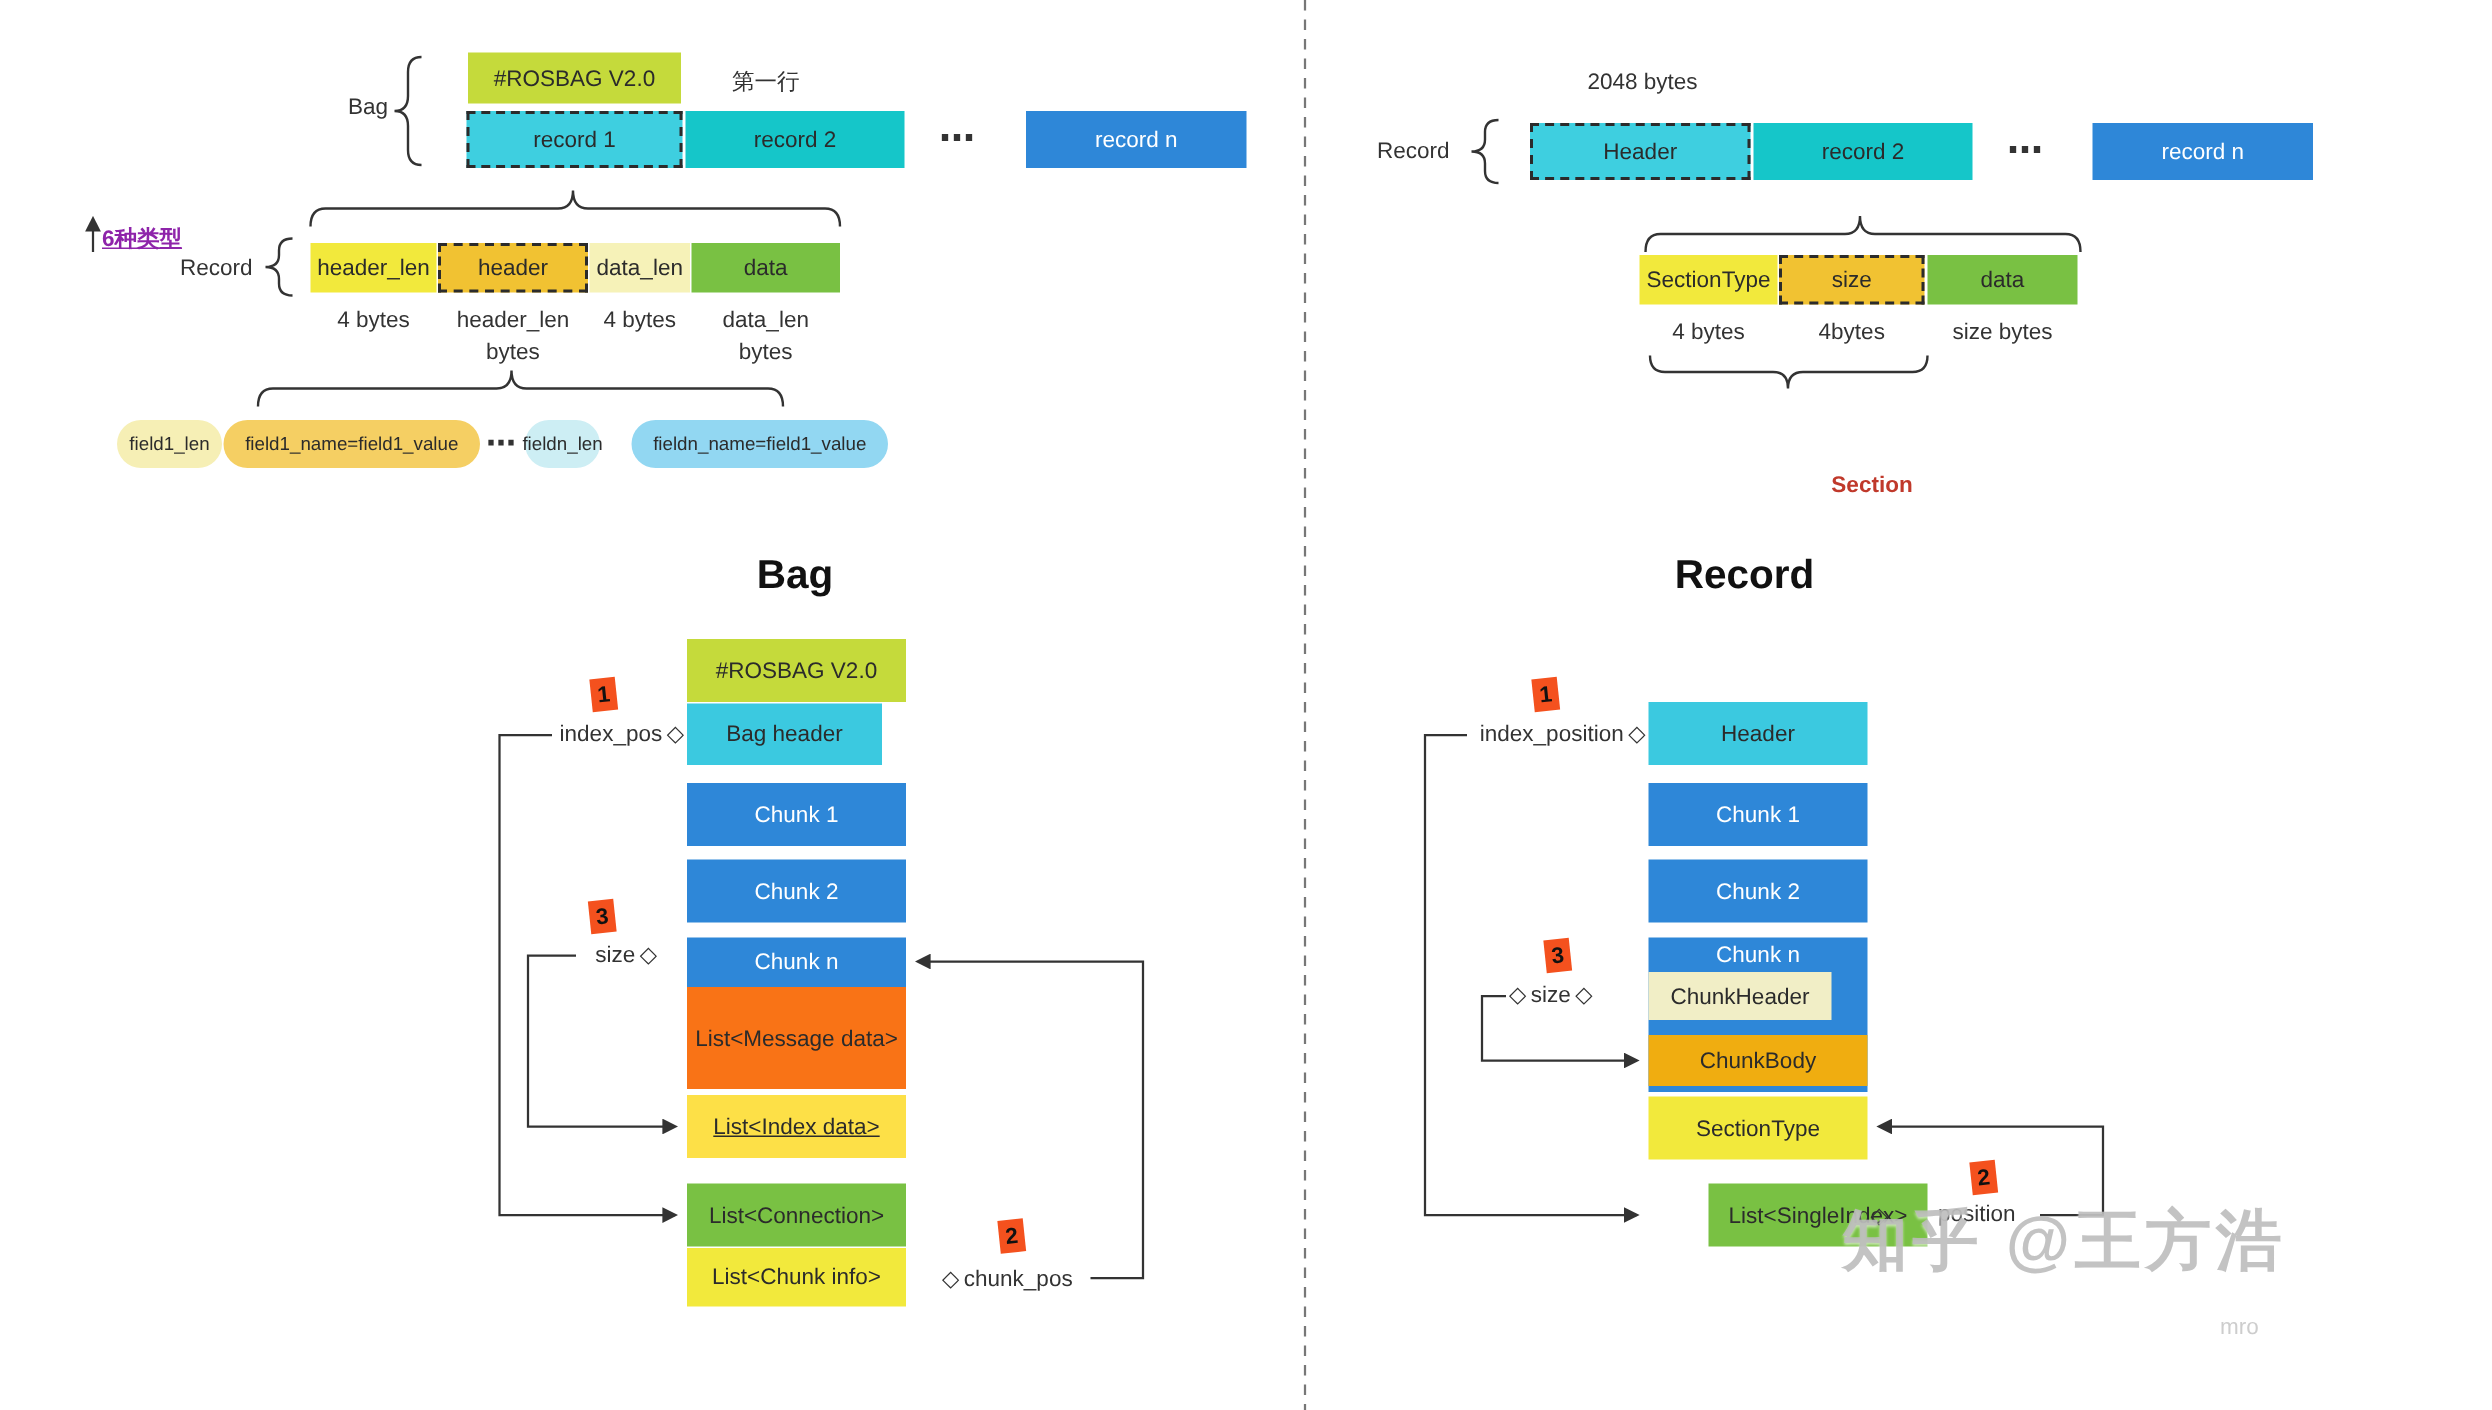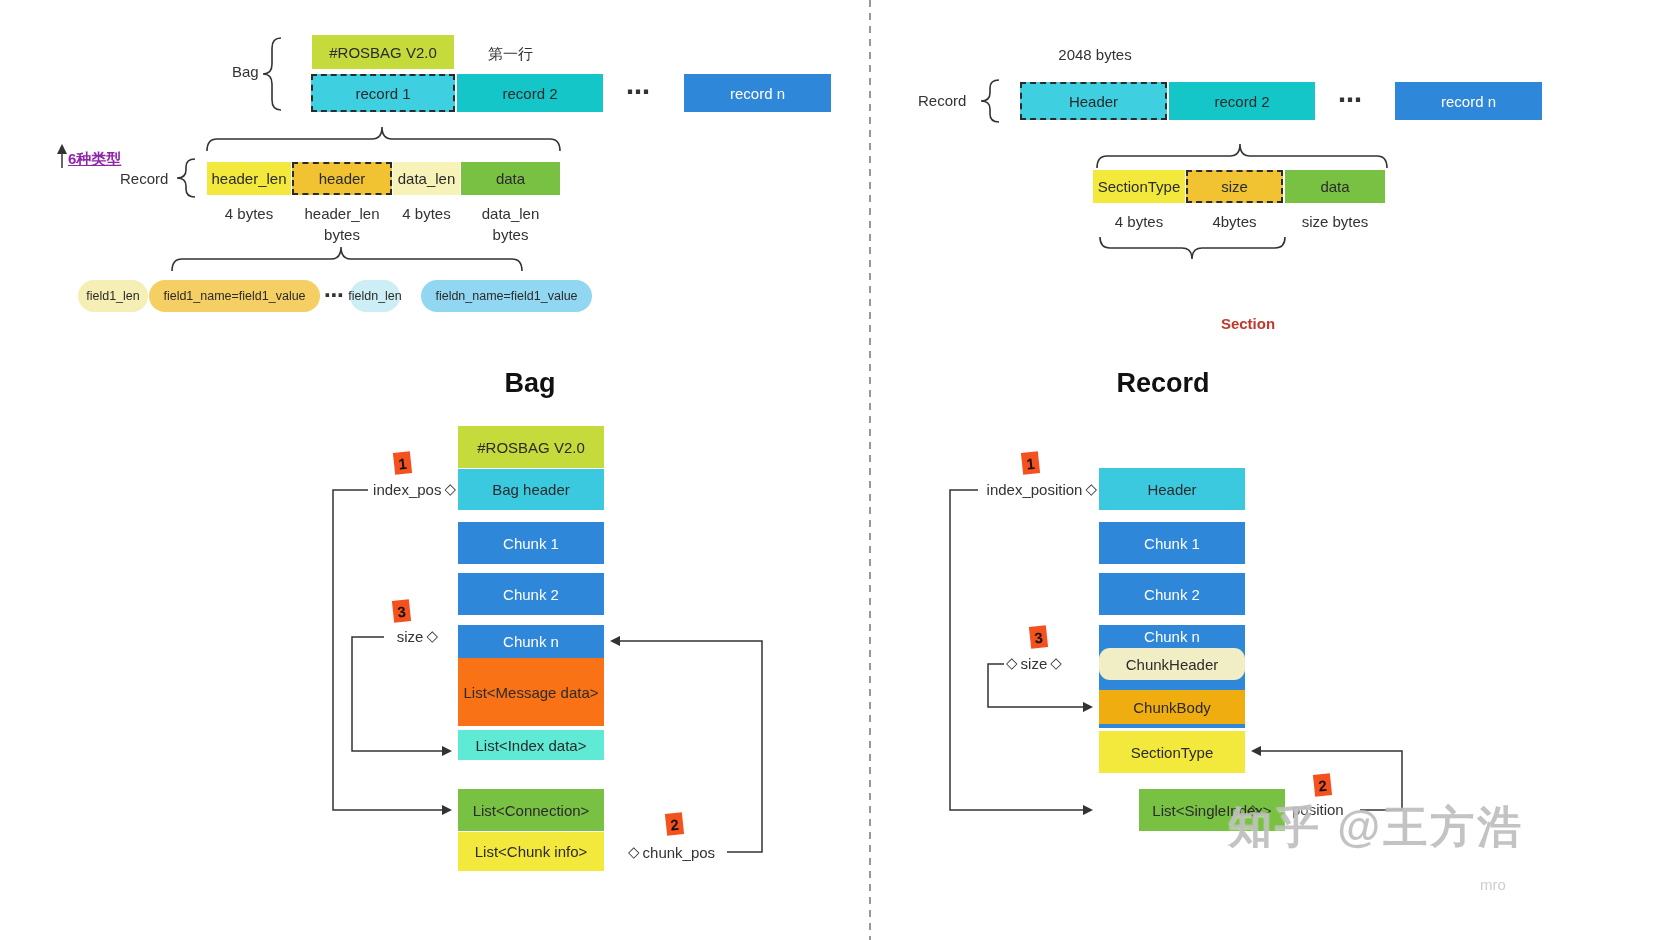--- a/index.html
+++ b/index.html
@@ -103,26 +103,26 @@
   </div>
 
   <div class="box sm" style="left:78px; top:280px; width:70px; height:32px; background:#f6efb5;">field1_len</div>
   <div class="box sm" style="left:149px; top:280px; width:171px; height:32px; background:#f5cf63;">field1_name=field1_value</div>
   <div class="ellipsis" style="left:324px; top:283px; font-size:20px;">⋯</div>
   <div class="box sm" style="left:350px; top:280px; width:50px; height:32px; background:#cdeef4;">fieldn_len</div>
   <div class="box sm" style="left:421px; top:280px; width:171px; height:32px; background:#92d7f2;">fieldn_name=field1_value</div>
 
   <div class="big-title" style="left:530px; top:368px;">Bag</div>
   <div class="box" style="left:458px; top:426px; width:146px; height:42px; background:#c5da3b;">#ROSBAG V2.0</div>
-  <div class="box" style="left:458px; top:469px; width:146px; height:41px; background:#3bc9e0;">Bag header</div>
+  <div class="box" style="left:458px; top:469px; width:130px; height:41px; background:#3bc9e0;">Bag header</div>
   <div class="box wt" style="left:458px; top:522px; width:146px; height:42px; background:#2e87d8;">Chunk 1</div>
   <div class="box wt" style="left:458px; top:573px; width:146px; height:42px; background:#2e87d8;">Chunk 2</div>
   <div class="box wt" style="left:458px; top:625px; width:146px; height:33px; background:#2e87d8;">Chunk n</div>
   <div class="box" style="left:458px; top:658px; width:146px; height:68px; background:#f97316;">List&lt;Message data&gt;</div>
-  <div class="box" style="left:458px; top:730px; width:146px; height:30px; background:#5eead4;">List&lt;Index data&gt;</div>
+  <div class="box" style="left:458px; top:730px; width:146px; height:42px; background:#fde047;text-decoration:underline;">List&lt;Index data&gt;</div>
   <div class="box" style="left:458px; top:789px; width:146px; height:42px; background:#79c143;">List&lt;Connection&gt;</div>
   <div class="box" style="left:458px; top:832px; width:146px; height:39px; background:#f2e93c;">List&lt;Chunk info&gt;</div>
 
   <div class="badge" style="left:394px; top:452px;">1</div>
   <div class="ann" style="left:358px; top:480px; width:98px; justify-content:flex-end;">
     <span>index_pos</span>
     <span>◇</span>
   </div>
   <div class="badge" style="left:393px; top:600px;">3</div>
   <div class="ann" style="left:384px; top:627px; width:54px; justify-content:flex-end;">
@@ -150,21 +150,21 @@
   <div class="size-label" style="left:1285px; top:211px; width:100px;">size bytes</div>
   <div class="section-label" style="left:1248px; top:267px;margin-top:48px;">Section</div>
 
   <div class="big-title" style="left:1163px; top:368px;">Record</div>
   <div class="box" style="left:1099px; top:468px; width:146px; height:42px; background:#3bc9e0;">Header</div>
   <div class="box wt" style="left:1099px; top:522px; width:146px; height:42px; background:#2e87d8;">Chunk 1</div>
   <div class="box wt" style="left:1099px; top:573px; width:146px; height:42px; background:#2e87d8;">Chunk 2</div>
   <div class="box wt chunk-n-wrap" style="left:1099px; top:625px; width:146px; height:103px; background:#2e87d8;">
     <span class="top-label">Chunk n</span>
   </div>
-  <div class="box" style="left:1099px; top:648px; width:146px; height:32px; background:#f1eec6;border-radius:11px;">ChunkHeader</div>
+  <div class="box" style="left:1099px; top:648px; width:122px; height:32px; background:#f1eec6;">ChunkHeader</div>
   <div class="box" style="left:1099px; top:690px; width:146px; height:34px; background:#f0ad10;">ChunkBody</div>
   <div class="box" style="left:1099px; top:731px; width:146px; height:42px; background:#f2e93c;">SectionType</div>
   <div class="box" style="left:1099px; top:789px; width:146px; height:42px; background:#79c143;margin-left:40px;">List&lt;SingleIndex&gt;</div>
 
   <div class="badge" style="left:1022px; top:452px;">1</div>
   <div class="ann" style="left:975px; top:480px; width:122px; justify-content:flex-end;">
     <span>index_position</span>
     <span>◇</span>
   </div>
   <div class="badge" style="left:1030px; top:626px;">3</div>

